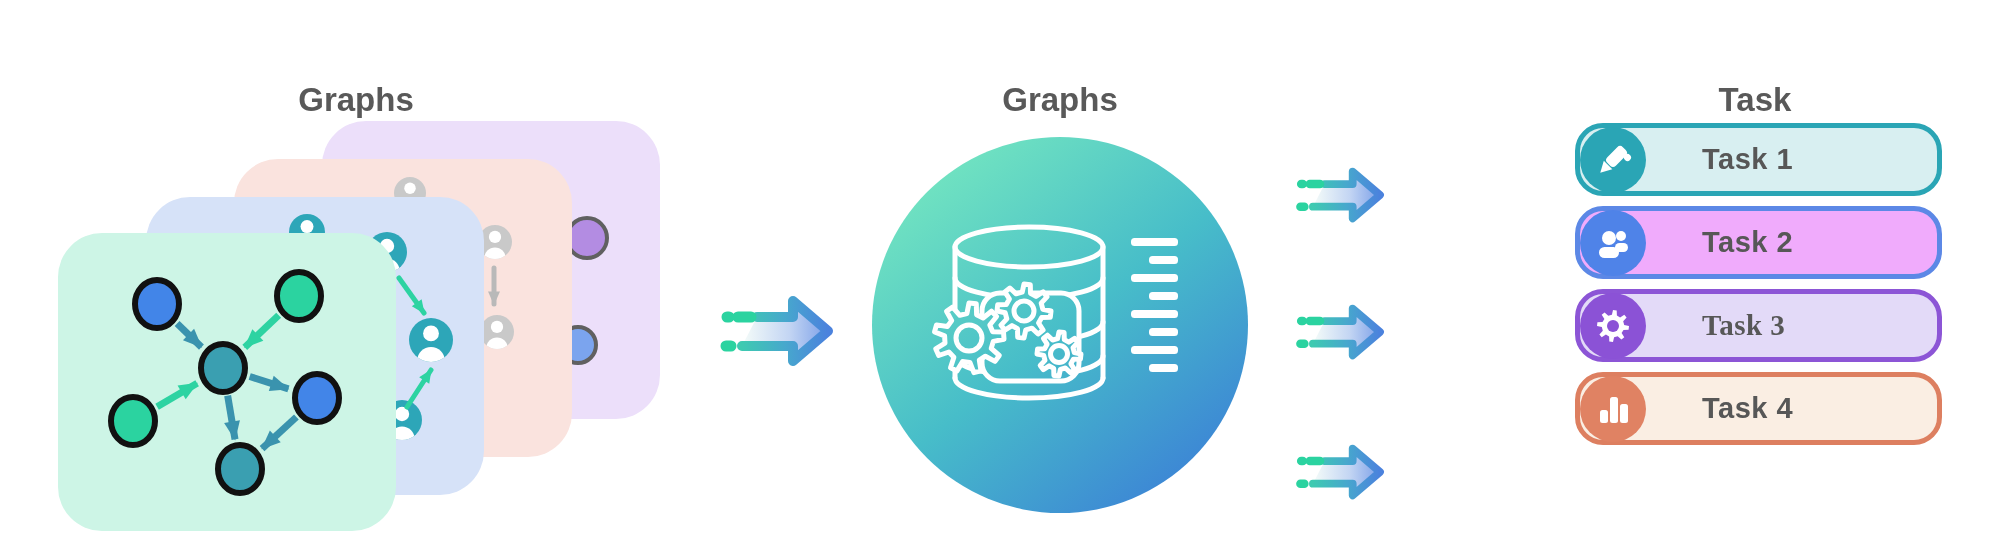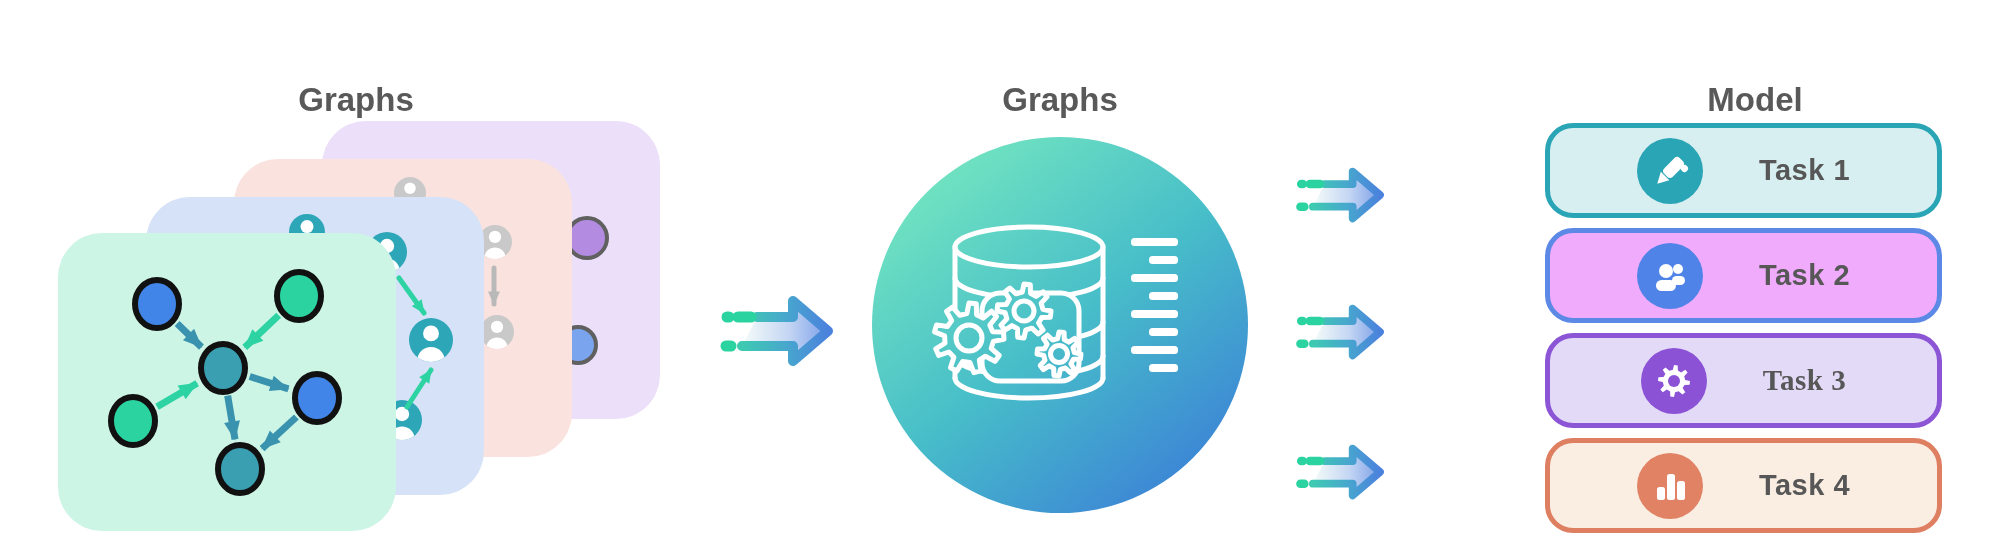--- a/index.html
+++ b/index.html
@@ -10,23 +10,23 @@
   #diagram{position:absolute;left:0;top:0;}
   .section-title{
     position:absolute;top:33px;transform:translateX(-50%);
     font-size:33px;font-weight:700;color:#595959;white-space:nowrap;margin-top:48px;
   }
   #title-graphs{left:356px;}
   #title-model{left:1060px;}
   #title-task{left:1755px;}
   .tasks{position:absolute;left:1545px;top:123px;width:397px;}
   .pill{
-    height:95px;border-radius:28px;border:5px solid #999;
+    height:73px;border-radius:28px;border:5px solid #999;
     box-sizing:border-box;margin-bottom:10px;
-    display:flex;align-items:center;justify-content:center;gap:56px;
+    display:flex;align-items:center;justify-content:flex-start;gap:56px;margin-left:30px;
   }
   .task-icon{
     width:66px;height:66px;border-radius:50%;flex:0 0 auto;
     display:flex;align-items:center;justify-content:center;
   }
   .task-label{
     font-size:29px;font-weight:700;color:#575757;letter-spacing:.5px;white-space:pre;
   }
 </style>
 </head>
@@ -198,21 +198,21 @@
     </g>
     <g transform="translate(1380 472) scale(0.78)">
       <path d="M-71 -14 H-35 V-30 L0 0 L-35 30 V15 H-86 Z" fill="url(#arrowFillGrad)"></path>
       <path d="M-71 -14 H-35 V-30 L0 0 L-35 30 V15 H-86" fill="none" stroke="url(#arrowStrokeGrad)" stroke-width="10" stroke-linecap="round" stroke-linejoin="round"></path>
       <path d="M-101 -14 h2 M-90 -14 h13 M-102 15 h5" stroke="#2bd3a0" stroke-width="11" stroke-linecap="round" fill="none"></path>
     </g>
   </svg>
 
 <div class="section-title" id="title-graphs">Graphs</div>
 <div class="section-title" id="title-model">Graphs</div>
-<div class="section-title" id="title-task">Model</div>
+<div class="section-title" id="title-task">Task</div>
 
 <div class="tasks">
 
   <div class="pill" style="border-color: rgb(42, 165, 181); background: rgb(216, 239, 241);">
     <span class="task-icon" style="background: rgb(42, 165, 181);">
       <svg width="40" height="40" viewBox="-20 -20 40 40">
         <g transform="rotate(45)" fill="#ffffff">
           <rect x="-6" y="-16" width="12" height="22" rx="4"></rect>
           <path d="M-6 7 L0 18 L6 7 Z"></path>
           <circle cx="8.5" cy="-12" r="3.5"></circle>

